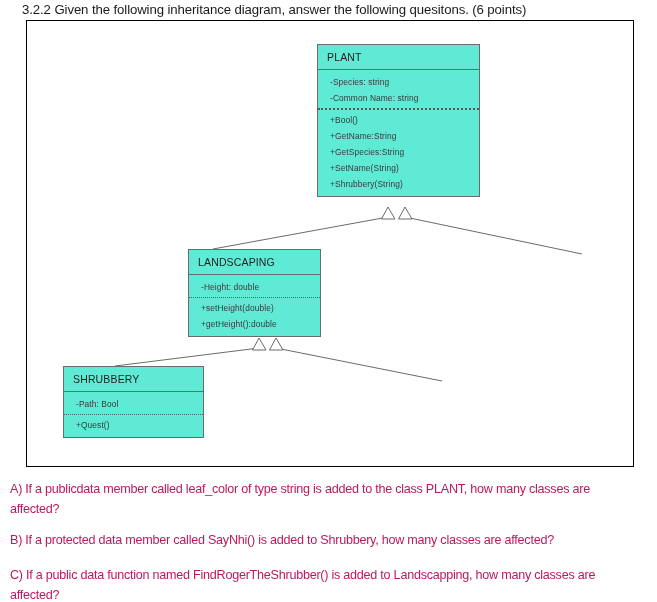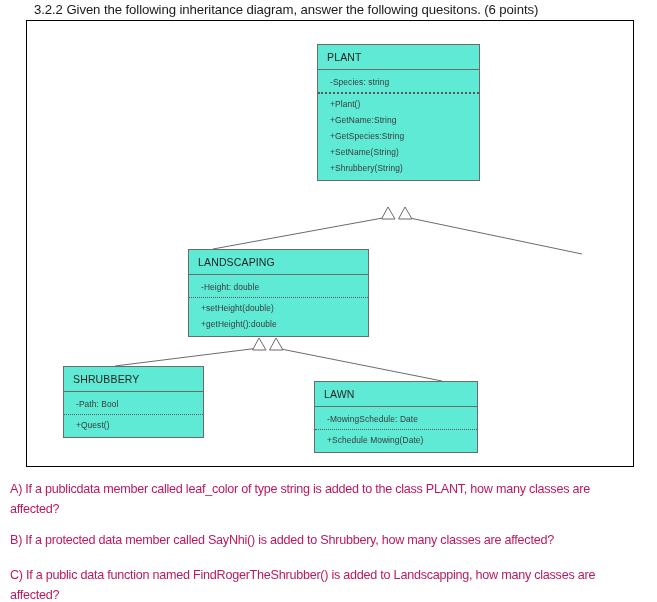--- a/index.html
+++ b/index.html
@@ -12,21 +12,21 @@
     height: 602px;
     position: relative;
     overflow: hidden;
     font-family: "Liberation Sans", sans-serif;
     color: #000000;
   }
 
   
   #question-heading {
     position: absolute;
-    left: 34px;
+    left: 22px;
     top: 1px;
     font-family: "Liberation Sans", sans-serif;
     font-size: 13.2px;
     line-height: 18px;
     color: #1a1a1a;
     white-space: nowrap;
     letter-spacing: -0.1px;
   }
 
   
@@ -83,21 +83,21 @@
     height: 0;
     border-top: 1.4px dotted #58595b;
     margin: 2px 0 2px 0;
   }
   .uml-sep.dense {
     border-top: 2.2px dotted #58595b;
   }
 
   
   #class-plant       { left: 290px; top: 23px;  width: 163px; }
-  #class-landscaping { left: 161px; top: 228px; width: 181px; }
+  #class-landscaping { left: 161px; top: 228px; width: 133px; }
   #class-wilderness  { left: 420px; top: 233px; width: 161px; }
   #class-shrubbery   { left: 36px;  top: 345px; width: 141px; }
   #class-lawn        { left: 287px; top: 360px; width: 164px; }
 
   
   .qa-block {
     position: absolute;
     left: 10px;
     width: 620px;
     font-family: "Liberation Sans", sans-serif;
@@ -137,22 +137,23 @@
     <g>
       <line x1="415" y1="360" x2="249" y2="327" stroke="#6b6b6b" stroke-width="1"></line>
       <polygon points="249,317 242.5,329 256,329" fill="#ffffff" stroke="#6b6b6b" stroke-width="1"></polygon>
     </g>
   </svg>
 
   <div class="uml-class" id="class-plant">
     <div class="uml-name">PLANT</div>
     <div class="uml-compartment">
       <div class="uml-member">-Species: string</div>
+      <div class="uml-member">-Common Name: string</div>
       <div class="uml-sep dense"></div>
-      <div class="uml-member">+Plant()</div>
+      <div class="uml-member">+Bool()</div>
       <div class="uml-member">+GetName:String</div>
       <div class="uml-member">+GetSpecies:String</div>
       <div class="uml-member">+SetName(String)</div>
       <div class="uml-member">+Shrubbery(String)</div>
     </div>
   </div>
 
   <div class="uml-class" id="class-landscaping">
     <div class="uml-name">LANDSCAPING</div>
     <div class="uml-compartment">
@@ -166,26 +167,18 @@
 
   <div class="uml-class" id="class-shrubbery">
     <div class="uml-name">SHRUBBERY</div>
     <div class="uml-compartment">
       <div class="uml-member">-Path: Bool</div>
       <div class="uml-sep"></div>
       <div class="uml-member">+Quest()</div>
     </div>
   </div>
 
-  <div class="uml-class" id="class-lawn">
-    <div class="uml-name">LAWN</div>
-    <div class="uml-compartment">
-      <div class="uml-member">-MowingSchedule: Date</div>
-      <div class="uml-sep"></div>
-      <div class="uml-member">+Schedule Mowing(Date)</div>
-    </div>
-  </div>
 
 </div>
 
 <div class="qa-block" id="qa-a">A) If a publicdata member called leaf_color of type string is added to the class PLANT, how many classes are affected?</div>
 <div class="qa-block" id="qa-b">B) If a protected data member called SayNhi() is added to Shrubbery, how many classes are affected?</div>
 <div class="qa-block" id="qa-c">C) If a public data function named FindRogerTheShrubber() is added to Landscapping, how many classes are affected?</div>
 
 </body></html>

